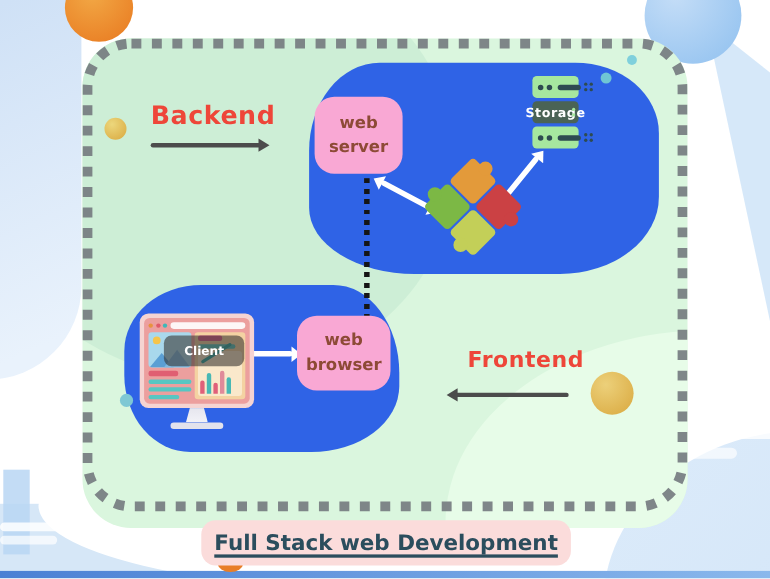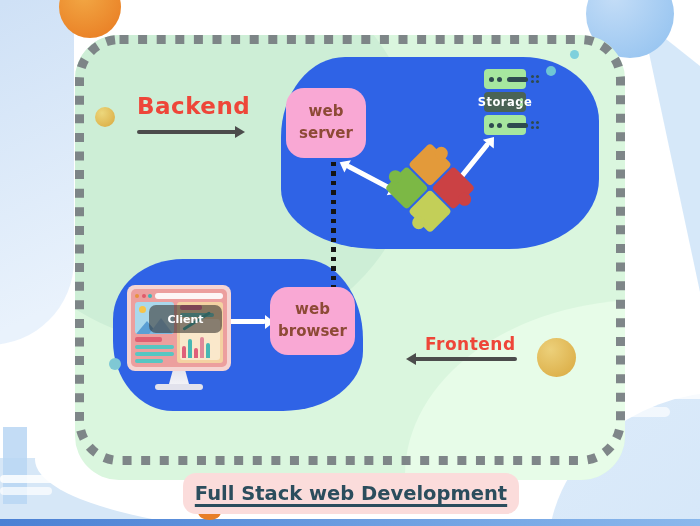--- a/index.html
+++ b/index.html
@@ -55,21 +55,21 @@
   .darrow::before{content:"";position:absolute;left:-8px;top:-4.5px;
     border-top:7px solid transparent;border-bottom:7px solid transparent;border-right:9px solid #fff;}
   .darrow::after{content:"";position:absolute;right:-8px;top:-4.5px;
     border-top:7px solid transparent;border-bottom:7px solid transparent;border-left:9px solid #fff;}
   .a1{left:272px;top:128px;width:50px;transform:rotate(28deg);}
   .a2{left:384px;top:142px;width:47px;transform:rotate(-51deg);}
   .a3{left:153px;top:284px;width:38px;}
   
   .seclabel{position:absolute;color:#ee4639;font-weight:bold;letter-spacing:.5px;}
   .backend-label{left:62px;top:58px;font-size:23px;}
-  .frontend-label{left:350px;top:299px;font-size:17px;}
+  .frontend-label{left:350px;top:280px;font-size:20px;}
   .larrow{position:absolute;height:4px;background:#4c4c4c;border-radius:2px;}
   .larrow.right::after{content:"";position:absolute;right:-8px;top:-4px;
     border-top:6px solid transparent;border-bottom:6px solid transparent;border-left:10px solid #4c4c4c;}
   .larrow.left::before{content:"";position:absolute;left:-8px;top:-4px;
     border-top:6px solid transparent;border-bottom:6px solid transparent;border-right:10px solid #4c4c4c;}
   .backend-arrow{left:62px;top:95px;width:100px;}
   .frontend-arrow{left:339px;top:322px;width:103px;}
   
   .storage{left:381px;top:34px;width:70px;display:flex;flex-direction:column;gap:3px;}
   .srow{height:20px;background:#a6e79f;border-radius:4px;display:flex;align-items:center;

